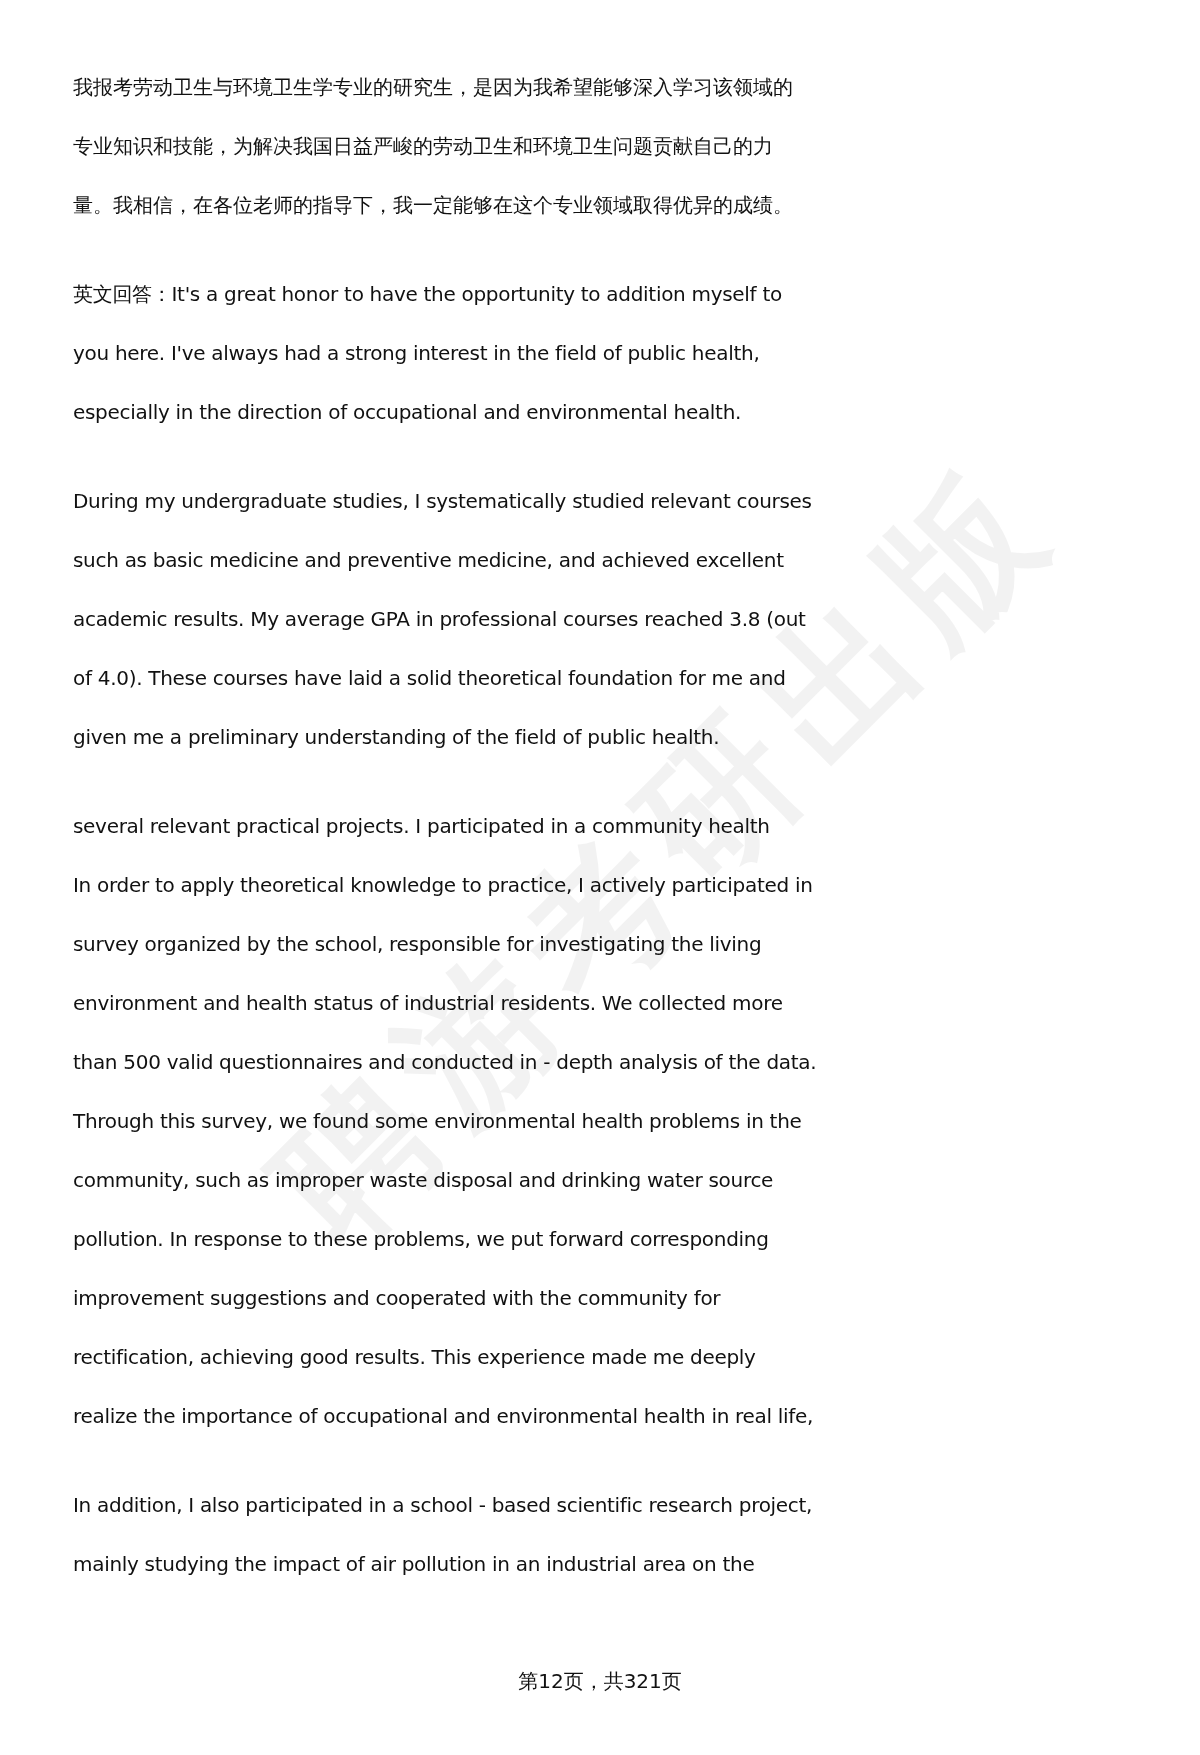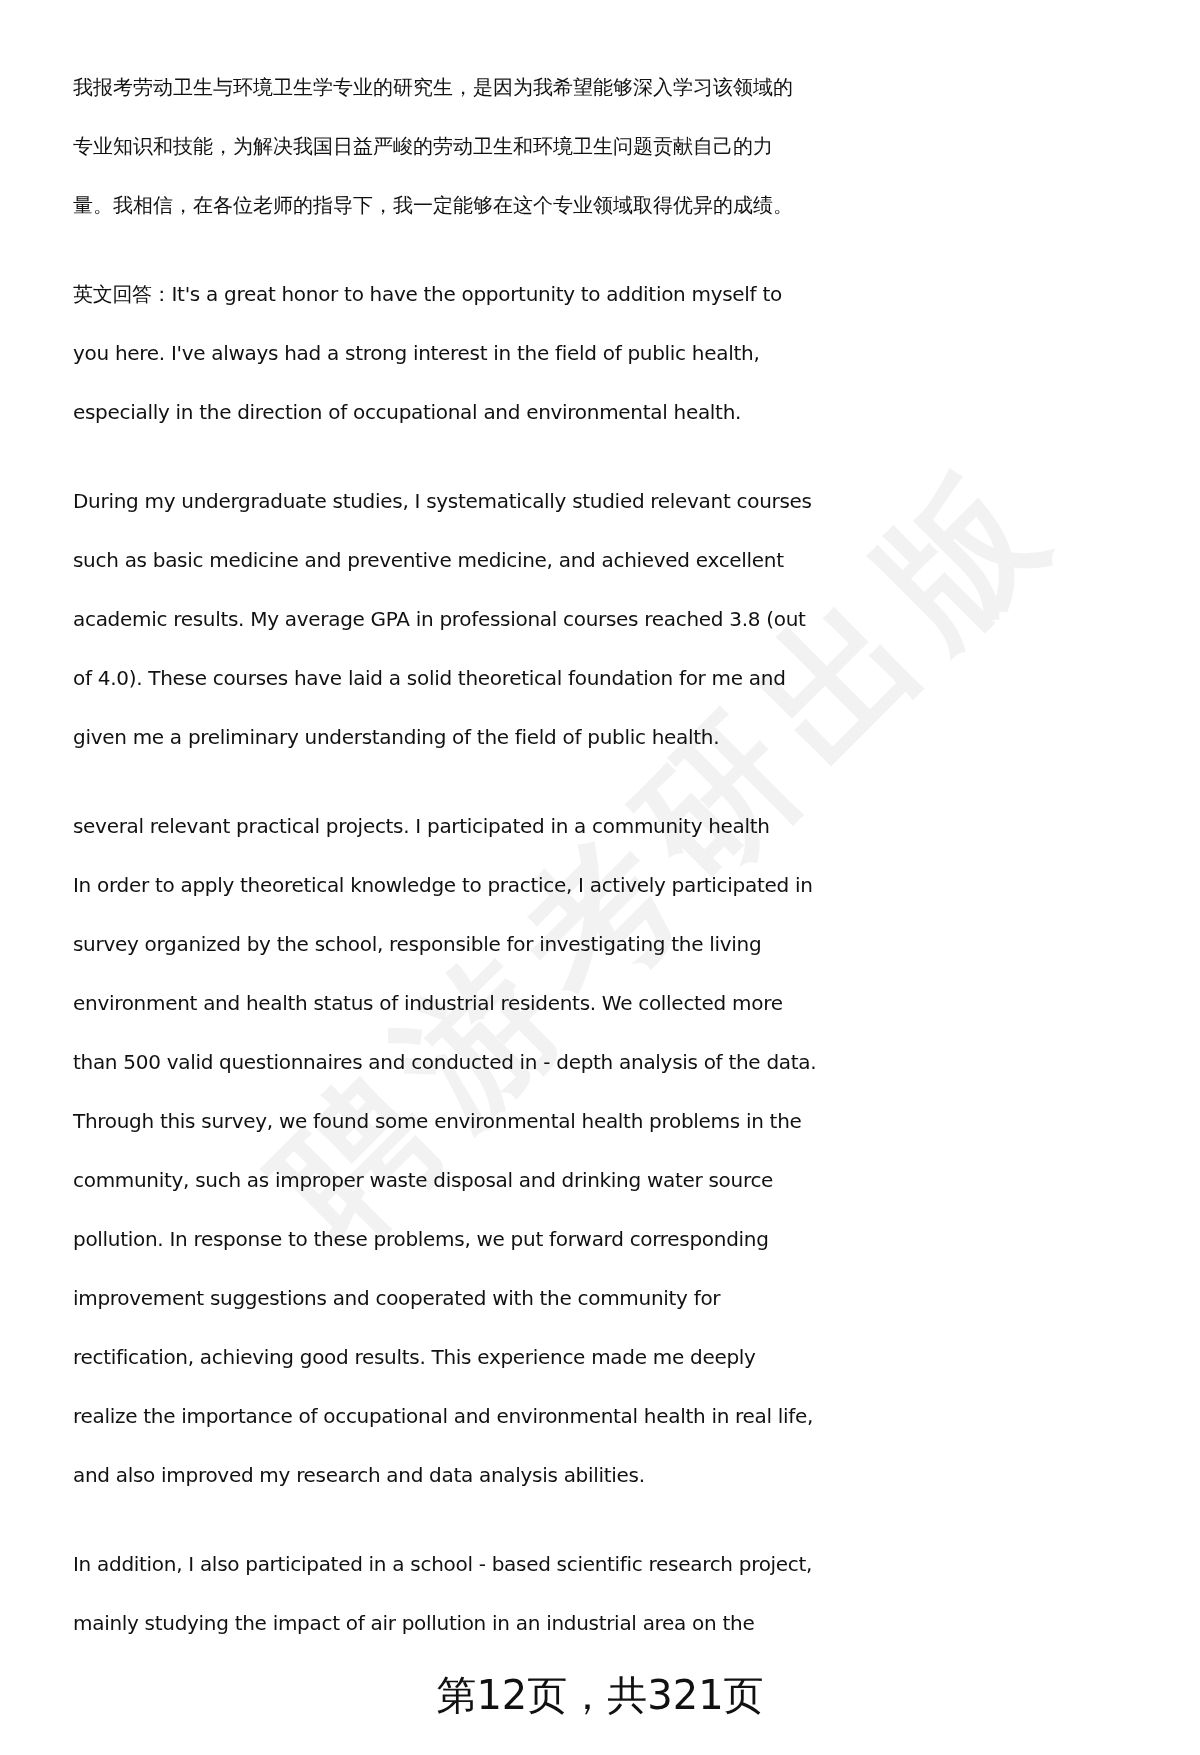--- a/index.html
+++ b/index.html
@@ -14,21 +14,21 @@
     }
     .para {
       font-size: 20px; line-height: 59px; margin: 0 0 30px 0;
       letter-spacing: -0.3px; word-spacing: 0px;
     }
     .para.zh { letter-spacing: 0px; }
     .para .line { display: block; white-space: nowrap; }
     .label { }
     .footer {
       position: absolute; left: 0; top: 1668px; width: 1200px; text-align: center;
-      font-size: 40px; color: #111111;
+      font-size: 20px; color: #111111;
     }
     .watermark {
       position: absolute; left: 160px; top: 760px; width: 1000px;
       transform: rotate(-45deg); transform-origin: center;
       font-size: 150px; font-weight: bold; color: rgba(0,0,0,0.05);
       letter-spacing: 20px; white-space: nowrap; pointer-events: none;
       font-family: "DejaVu Sans", sans-serif;
     }
   </style>
 </head>
@@ -63,21 +63,20 @@
       <span class="line">In order to apply theoretical knowledge to practice, I actively participated in</span>
       <span class="line">survey organized by the school, responsible for investigating the living</span>
       <span class="line">environment and health status of industrial residents. We collected more</span>
       <span class="line">than 500 valid questionnaires and conducted in - depth analysis of the data.</span>
       <span class="line">Through this survey, we found some environmental health problems in the</span>
       <span class="line">community, such as improper waste disposal and drinking water source</span>
       <span class="line">pollution. In response to these problems, we put forward corresponding</span>
       <span class="line">improvement suggestions and cooperated with the community for</span>
       <span class="line">rectification, achieving good results. This experience made me deeply</span>
       <span class="line">realize the importance of occupational and environmental health in real life,</span>
-      <span class="line">and also improved my research and data analysis abilities.</span>
     </p>
 
     <p class="para">
       <span class="line">In addition, I also participated in a school - based scientific research project,</span>
       <span class="line">mainly studying the impact of air pollution in an industrial area on the</span>
     </p>
   </div>
 
   <div class="footer">第12页，共321页</div>
 </div>

